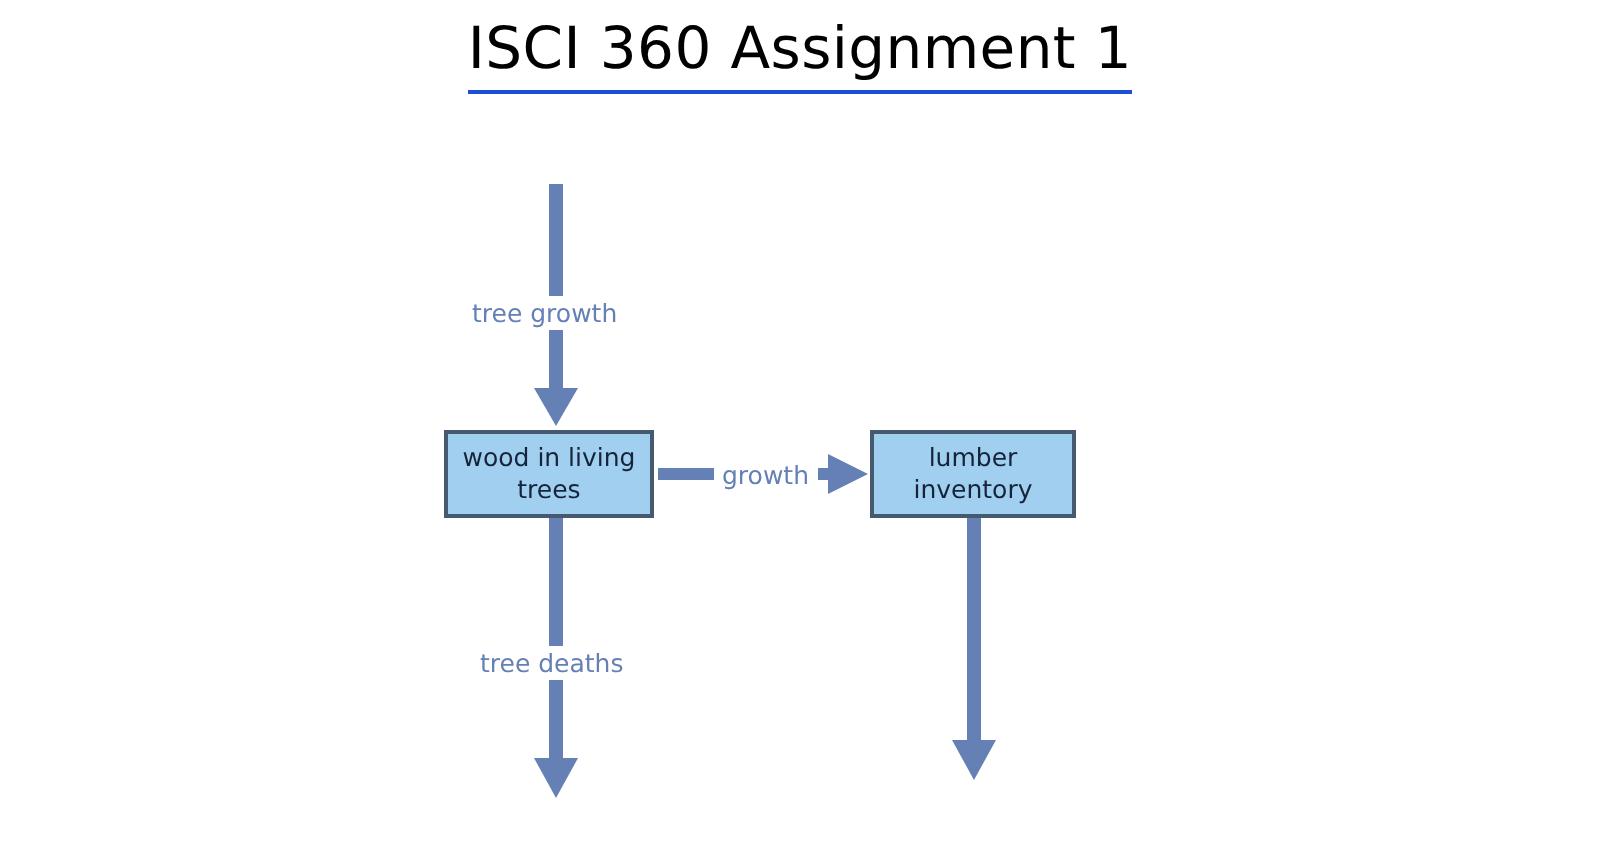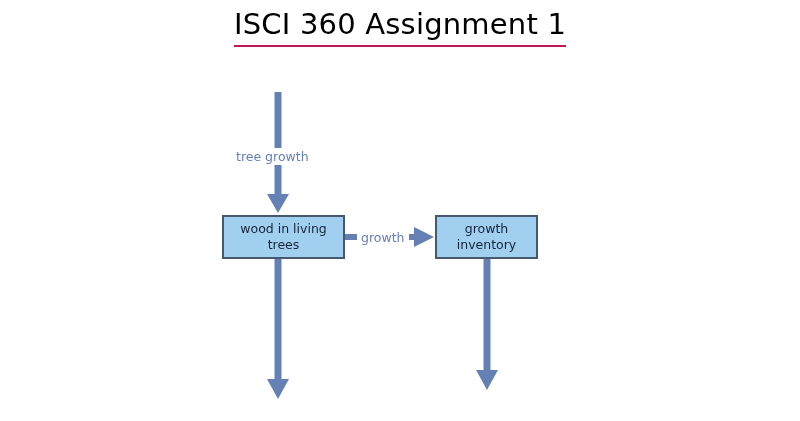--- a/index.html
+++ b/index.html
@@ -30,42 +30,42 @@
   .title-line {
     display: block;
     font-family: "DejaVu Sans", sans-serif;
     font-size: 29px;
     line-height: 40px;
     color: #000000;
     letter-spacing: 0.2px;
   }
   .title-line > span {
     display: inline-block;
-    border-bottom: 2px solid #be185d;
+    border-bottom: 2px solid #1d4ed8;
     padding-bottom: 1px;
   }
 
   
   .stock {
     position: absolute;
     box-sizing: border-box;
     background: #A0CFEF;
     border: 2px solid #45596F;
     display: flex;
     align-items: center;
     justify-content: center;
     text-align: center;
     color: #15243A;
     font-family: "DejaVu Sans", sans-serif;
     font-size: 12.5px;
     line-height: 16px;
     z-index: 5;
     padding: 0 4px;
   }
-  #stock-wood  { left: 222px; top: 215px; width: 123px; height: 44px; }
+  #stock-wood  { left: 222px; top: 215px; width: 105px; height: 44px; }
   #stock-lumber{ left: 435px; top: 215px; width: 103px; height: 44px; }
 
   
   #flows {
     position: absolute;
     left: 0; top: 0;
     width: 800px; height: 421px;
     z-index: 2;
   }
 
@@ -118,23 +118,24 @@
     <g>
       <line x1="487" y1="259" x2="487" y2="372" stroke="#6580B4" stroke-width="7"></line>
       <polygon points="476,370 498,370 487,390" fill="#6580B4"></polygon>
     </g>
   </svg>
 
   <div class="flow-label" id="label-tree-growth">tree growth</div>
 
   <div class="flow-label" id="label-logging">growth</div>
 
+  <div class="flow-label" id="label-tree-deaths">tree deaths</div>
 
 
   <div class="stock" id="stock-wood">
     <span>wood in living trees</span>
   </div>
 
   <div class="stock" id="stock-lumber">
-    <span>growth inventory</span>
+    <span>lumber inventory</span>
   </div>
 
 </div>
 
 </body></html>

